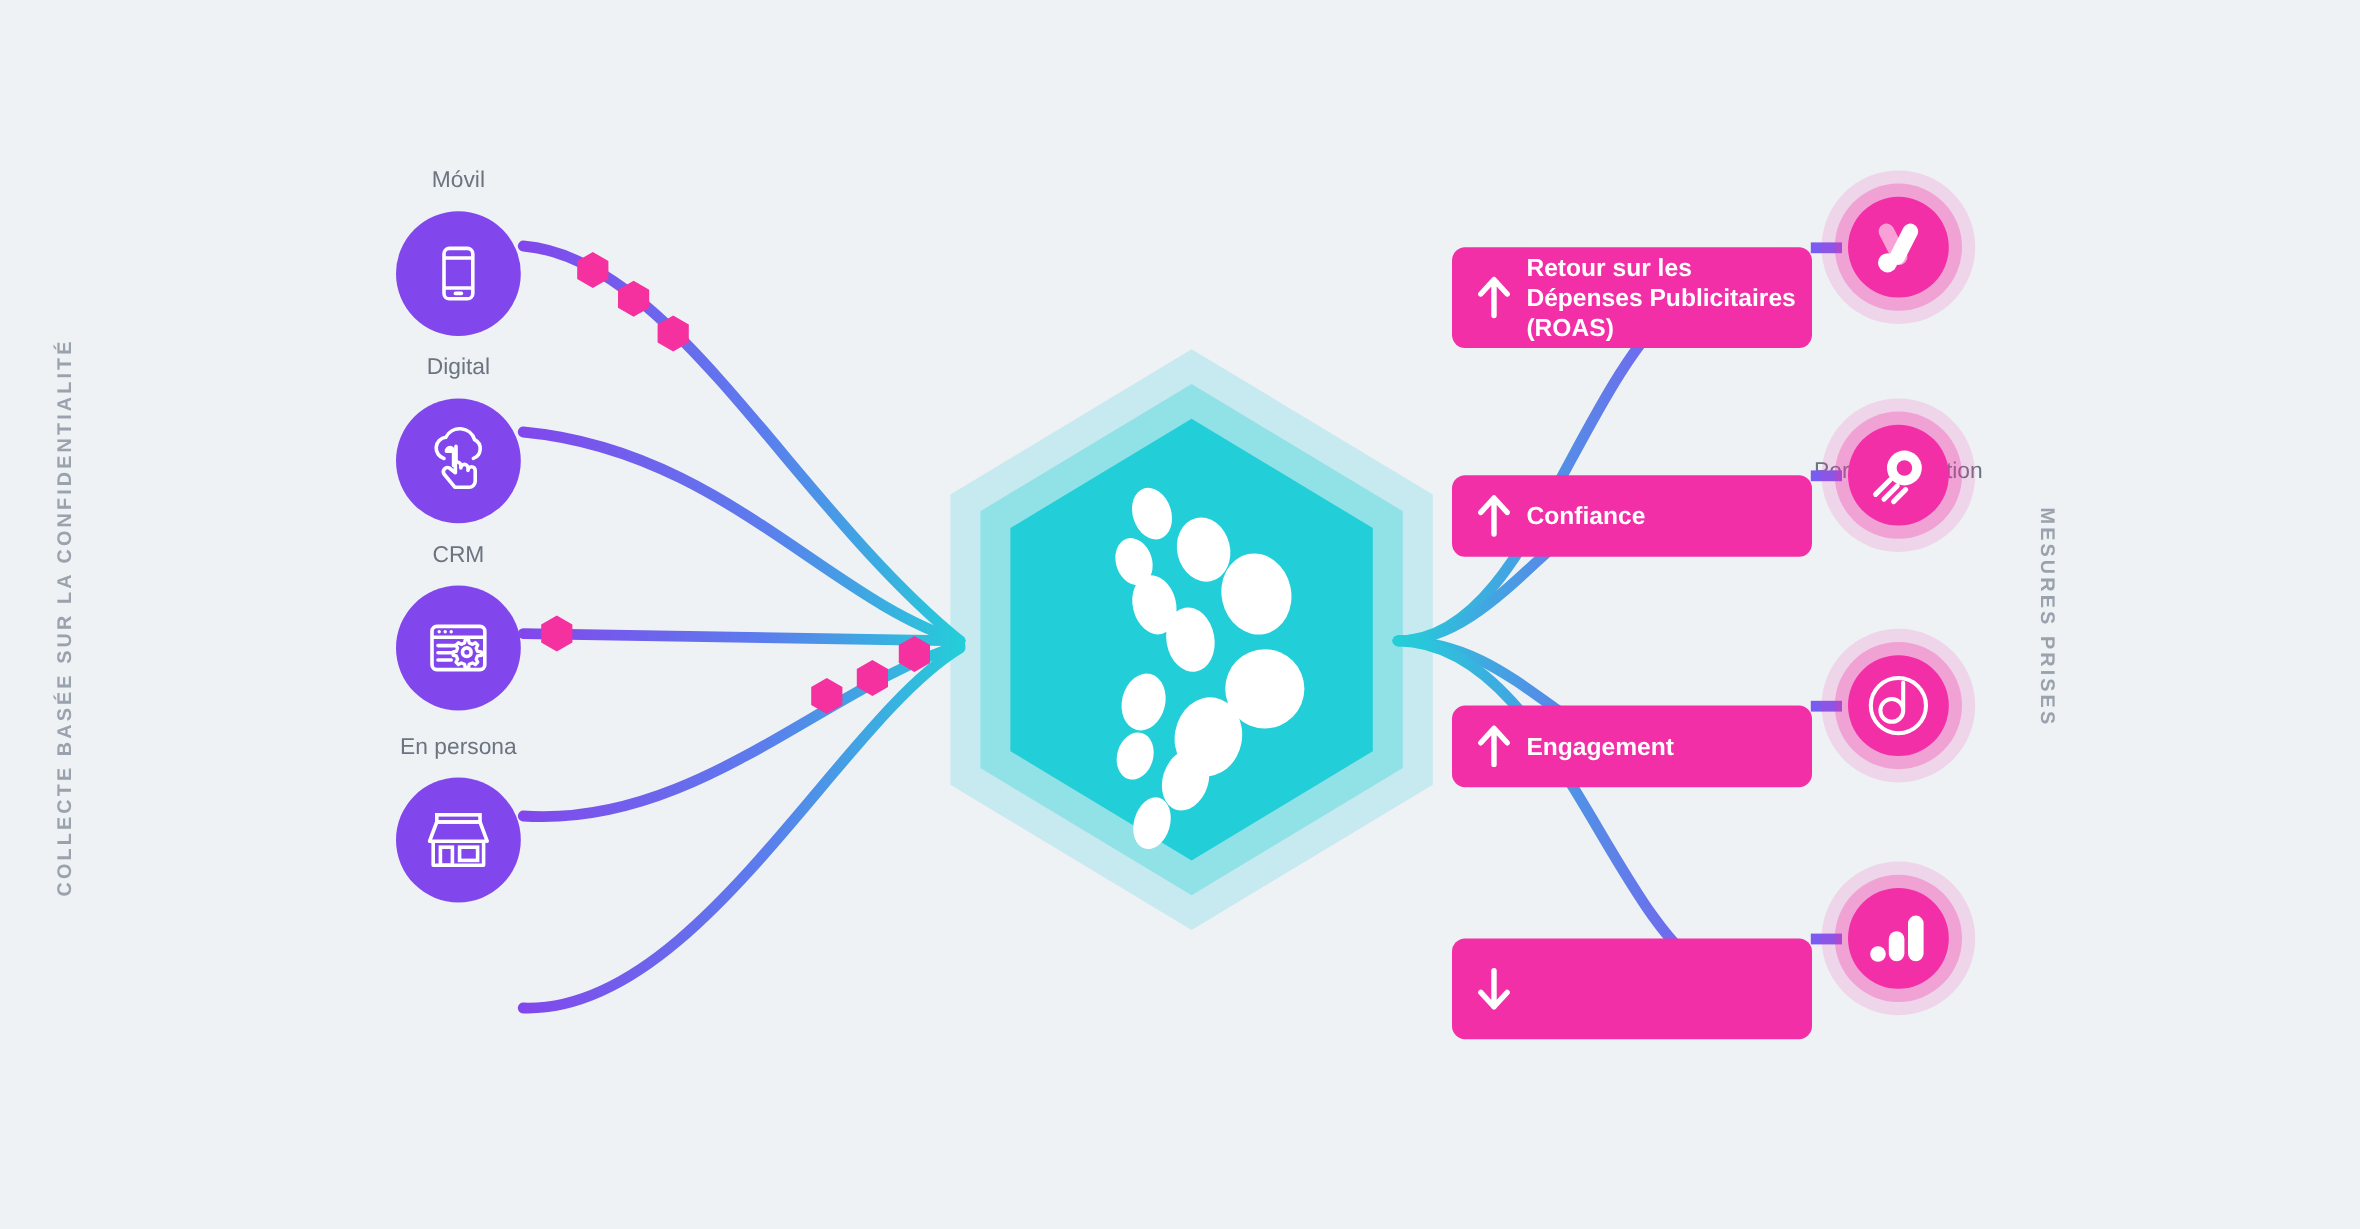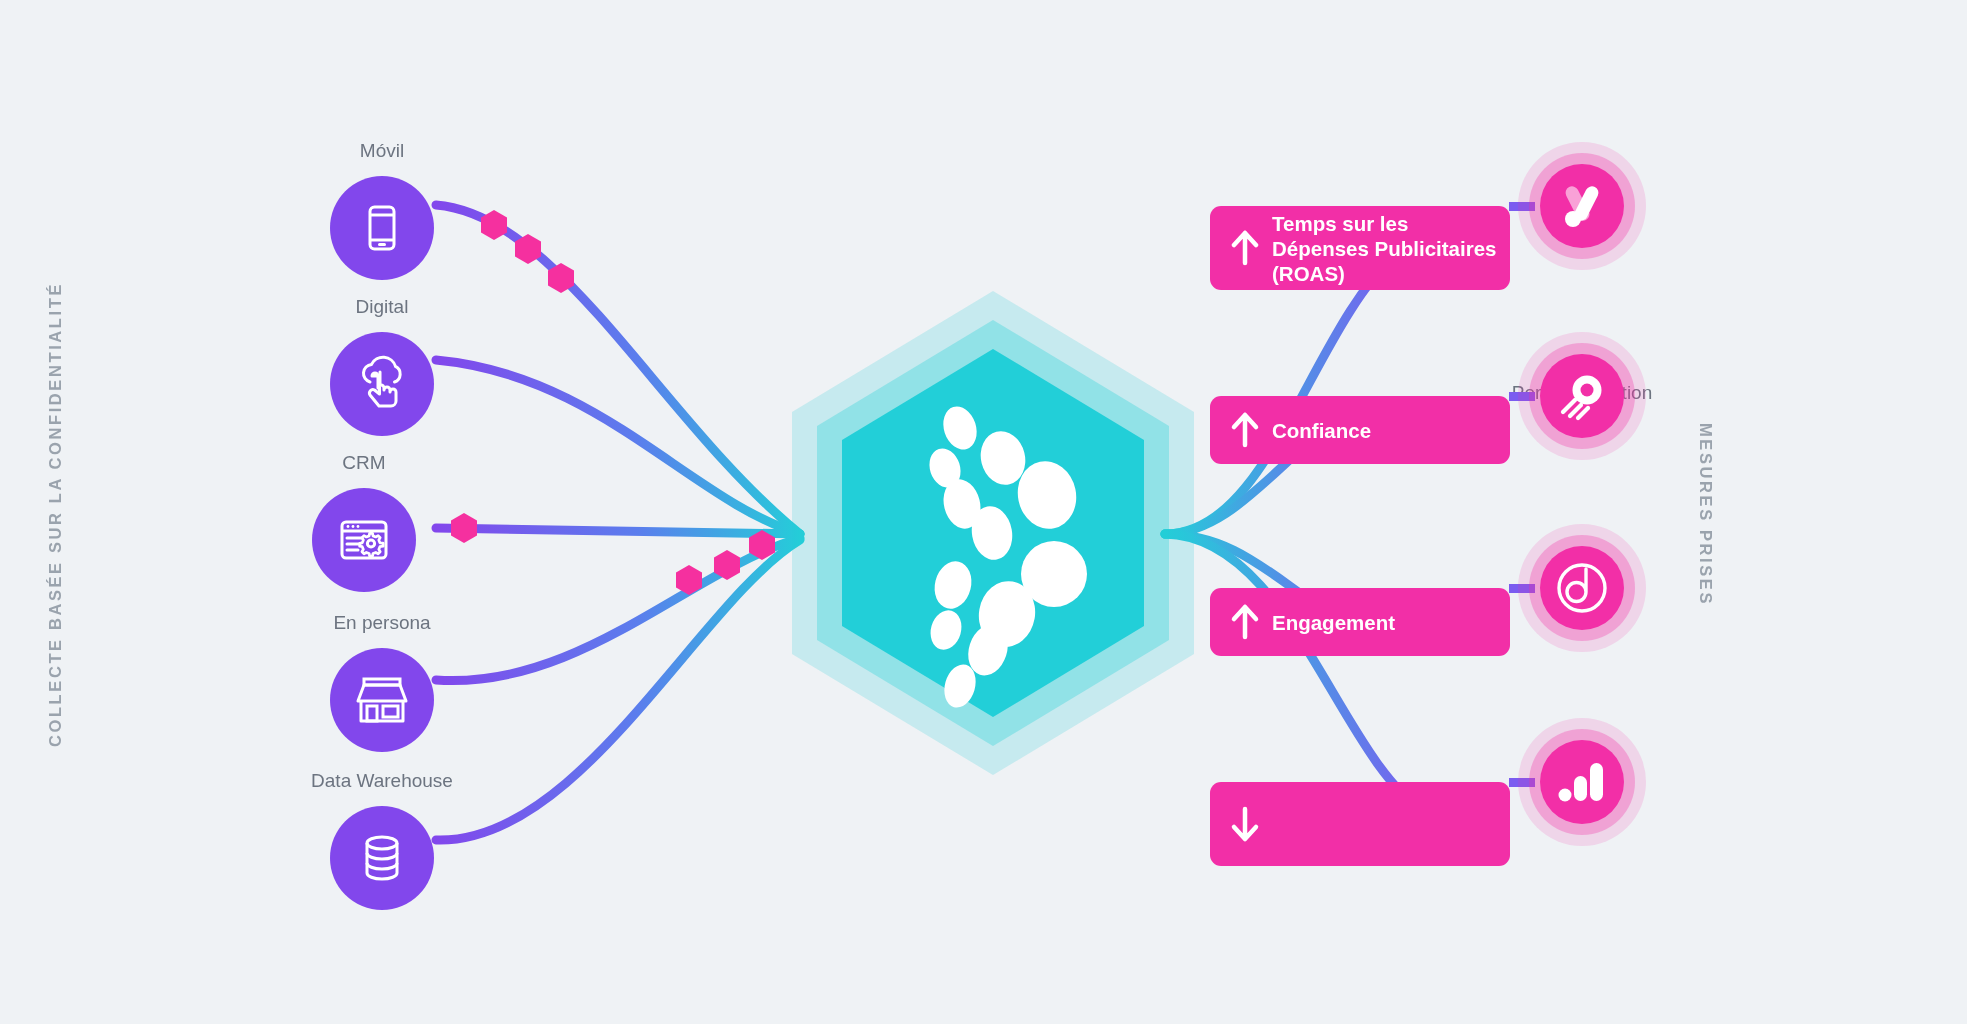--- a/index.html
+++ b/index.html
@@ -221,21 +221,21 @@
     <div class="source-circle">
       <svg width="60" height="60" viewBox="0 0 60 60">
         <path d="M18 28 a9 9 0 0 1 1.5 -17.6 a13 13 0 0 1 24 2 a8.5 8.5 0 0 1 -1 15.6" fill="none" stroke="#fff" stroke-width="3" stroke-linecap="round"></path>
         <path d="M28 18 v20" fill="none" stroke="#fff" stroke-width="3" stroke-linecap="round"></path>
         <path d="M27.5 22 v18 l-5 -4 a3.5 3.5 0 0 0 -4.5 5 l9 11 h12 a5 5 0 0 0 5 -5 v-9
                  a3 3 0 0 0 -6 0 v-2 a3 3 0 0 0 -6 0 v-2 a3 3 0 0 0 -6 0 v-12 a3 3 0 0 0 -6 0 z" fill="#8247ec" stroke="#fff" stroke-width="3" stroke-linejoin="round"></path>
       </svg>
     </div>
   </div>
 
-  <div class="source" style="left:312px;top:488px;">
+  <div class="source" style="left:330px;top:488px;">
     <div class="source-label">CRM</div>
     <div class="source-circle">
       <svg width="60" height="60" viewBox="0 0 60 60">
         <rect x="8" y="12" width="44" height="36" rx="4" fill="none" stroke="#fff" stroke-width="3"></rect>
         <line x1="8" y1="21" x2="52" y2="21" stroke="#fff" stroke-width="3"></line>
         <circle cx="14" cy="16.5" r="1.4" fill="#fff"></circle>
         <circle cx="19" cy="16.5" r="1.4" fill="#fff"></circle>
         <circle cx="24" cy="16.5" r="1.4" fill="#fff"></circle>
         <line x1="13" y1="28" x2="28" y2="28" stroke="#fff" stroke-width="3" stroke-linecap="round"></line>
         <line x1="13" y1="34" x2="26" y2="34" stroke="#fff" stroke-width="3" stroke-linecap="round"></line>
@@ -258,41 +258,30 @@
       <svg width="62" height="62" viewBox="0 0 62 62">
         <rect x="13" y="10" width="36" height="6" fill="none" stroke="#fff" stroke-width="3"></rect>
         <path d="M13 16 L7 32 L55 32 L49 16 Z" fill="none" stroke="#fff" stroke-width="3" stroke-linejoin="round"></path>
         <path d="M10 32 L10 52 L52 52 L52 32" fill="none" stroke="#fff" stroke-width="3" stroke-linejoin="round"></path>
         <rect x="16" y="37" width="10" height="15" fill="none" stroke="#fff" stroke-width="3"></rect>
         <rect x="32" y="37" width="15" height="11" fill="none" stroke="#fff" stroke-width="3"></rect>
       </svg>
     </div>
   </div>
 
-  <div class="source" style="left:330px;top:806px;">
-    <div class="source-label">Data Warehouse</div>
-    <div class="source-circle">
-      <svg width="58" height="58" viewBox="0 0 58 58">
-        <ellipse cx="29" cy="14" rx="15" ry="6" fill="none" stroke="#fff" stroke-width="3"></ellipse>
-        <path d="M14 14 v10 a15 6 0 0 0 30 0 v-10" fill="none" stroke="#fff" stroke-width="3"></path>
-        <path d="M14 24 v10 a15 6 0 0 0 30 0 v-10" fill="none" stroke="#fff" stroke-width="3"></path>
-        <path d="M14 34 v10 a15 6 0 0 0 30 0 v-10" fill="none" stroke="#fff" stroke-width="3"></path>
-      </svg>
-    </div>
-  </div>
 
   <div class="metric-row" style="left:1210px;top:206px;">
     <div class="metric-cat-label">Publicité</div>
     <div class="metric-pill tall">
       <div class="metric-arrow">
         <svg width="30" height="38" viewBox="0 0 30 38">
           <path d="M15 4 L15 34 M15 4 L4 16 M15 4 L26 16" stroke="#fff" stroke-width="4.5" fill="none" stroke-linecap="round" stroke-linejoin="round"></path>
         </svg>
       </div>
-      <div class="metric-text">Temps sur les Dépenses Publicitaires (ROAS)</div>
+      <div class="metric-text">Retour sur les Dépenses Publicitaires (ROAS)</div>
     </div>
     <div class="metric-connector"></div>
     <div class="metric-icon-wrap">
       <div class="halo-outer"></div>
       <div class="halo-mid"></div>
       <div class="icon-circle">
         <svg width="56" height="56" viewBox="0 0 56 56">
           <rect x="17" y="7" width="13" height="37" rx="6.5" transform="rotate(-27 23.5 25.5)" fill="#ffffff" opacity="0.55"></rect>
           <rect x="26" y="7" width="13" height="37" rx="6.5" transform="rotate(27 32.5 25.5)" fill="#ffffff"></rect>
           <circle cx="19" cy="41" r="8" fill="#ffffff"></circle>

